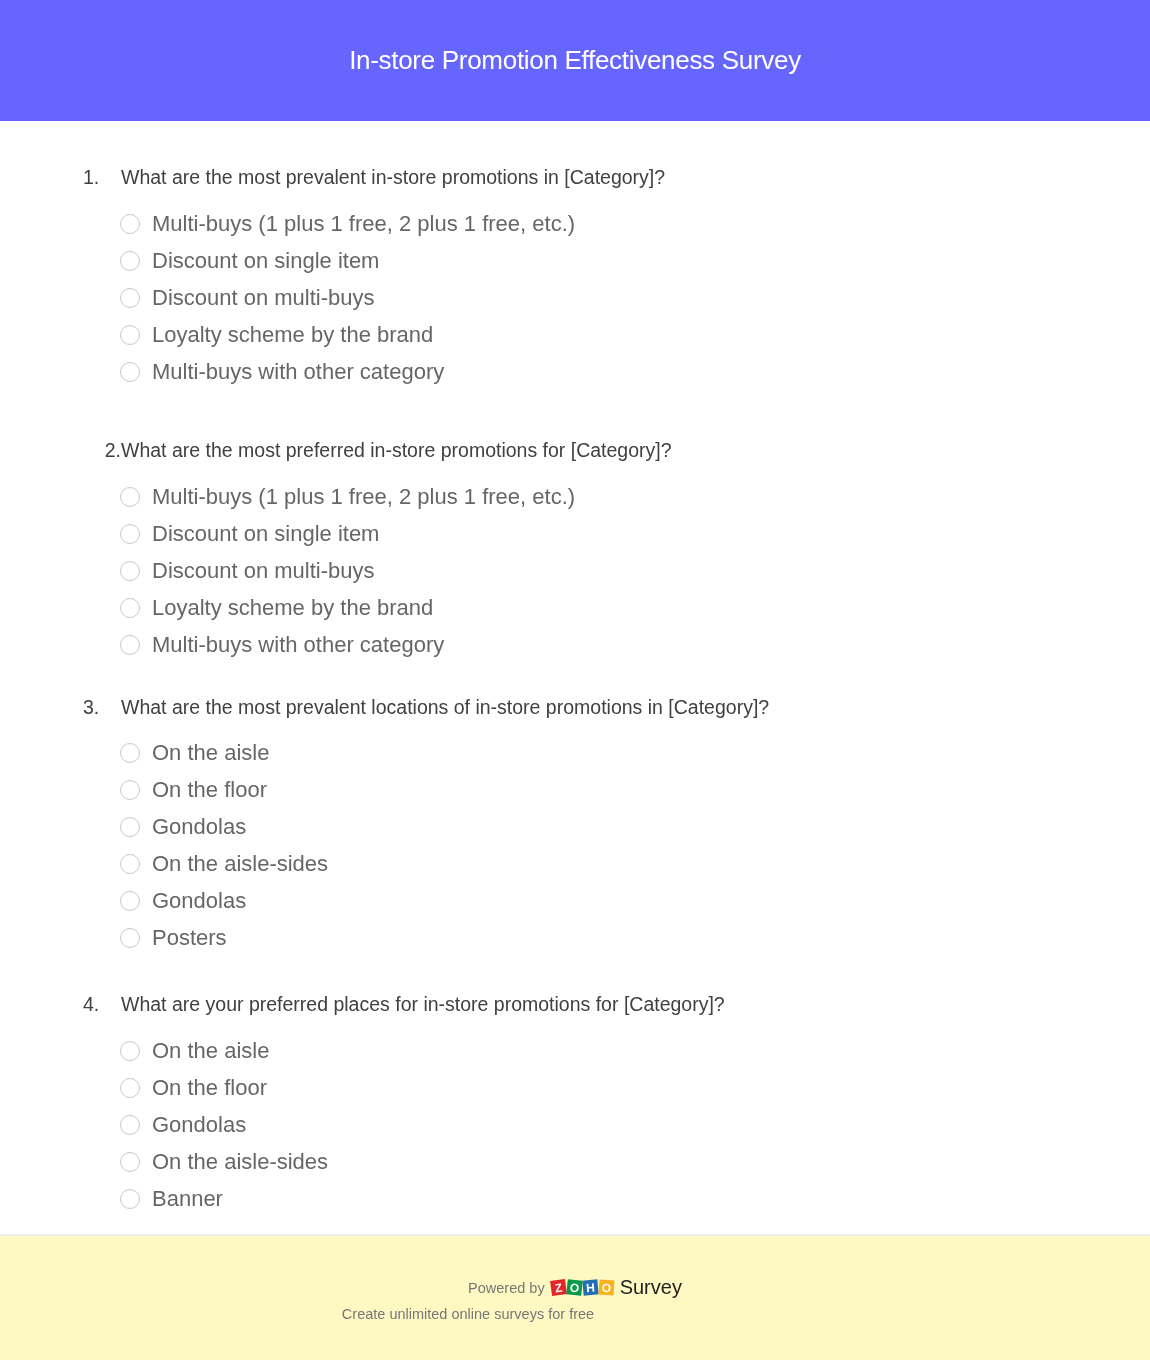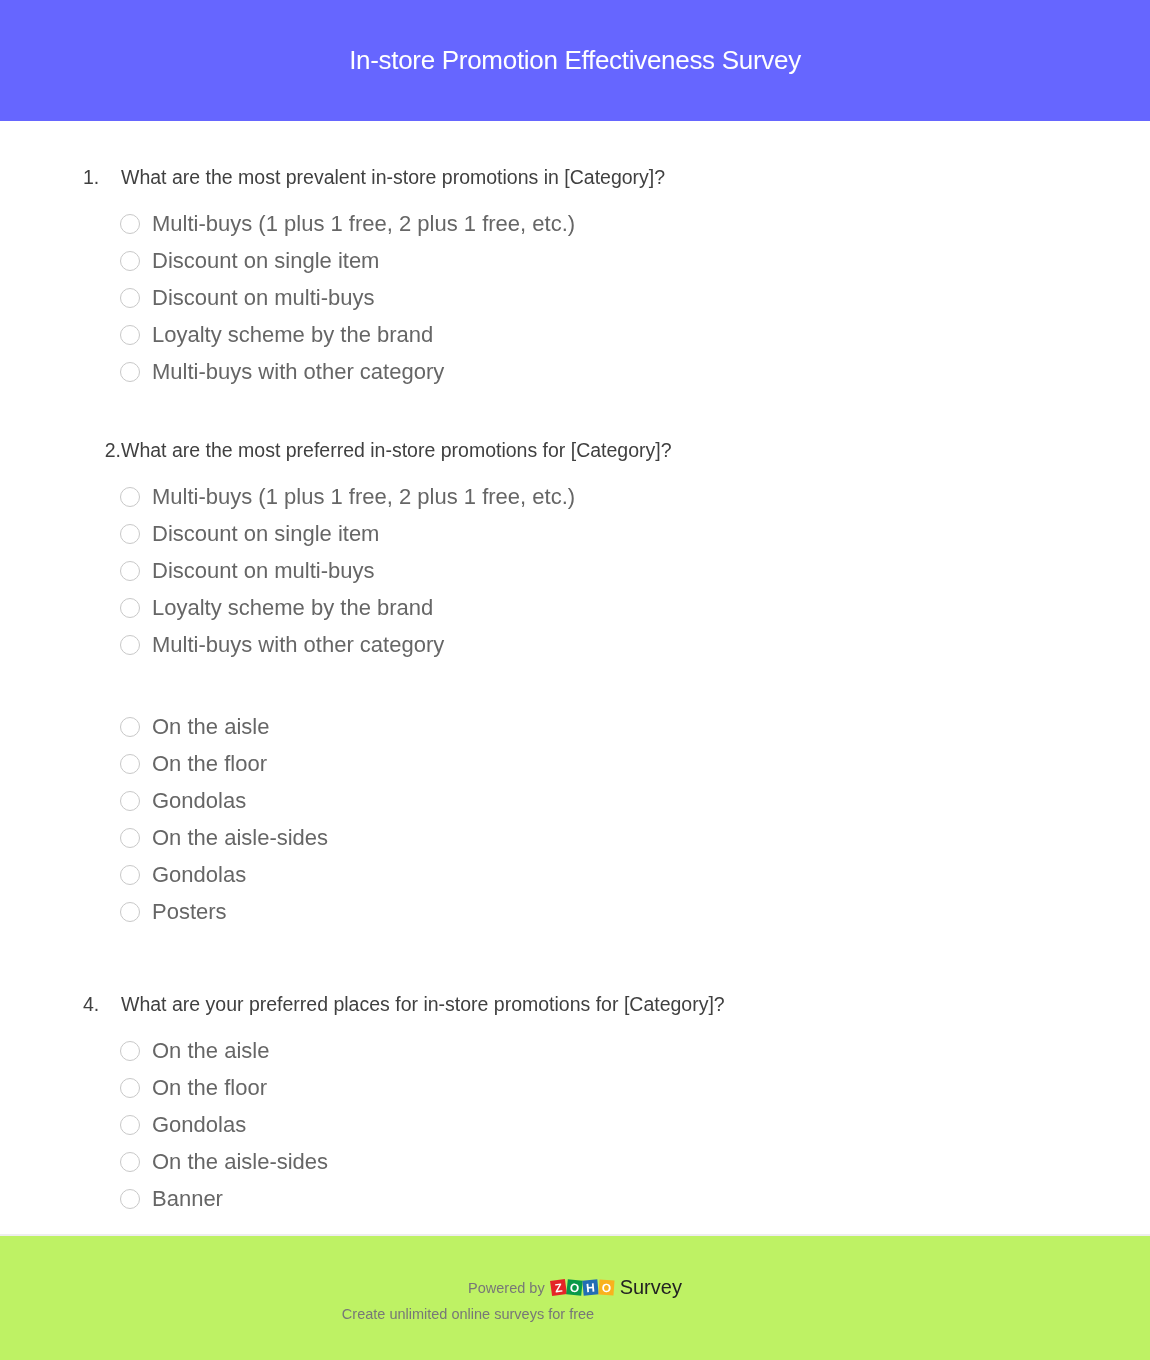--- a/index.html
+++ b/index.html
@@ -18,21 +18,21 @@
   .q-num { display: inline-block; width: 38px; }
   .options { margin-top: 15px; margin-left: 37px; }
   .option { display: flex; align-items: center; height: 37px; cursor: pointer; }
   .radio {
     width: 20px; height: 20px; border-radius: 50%; border: 1px solid #c8c8c8;
     box-sizing: border-box; background: #fff; margin-right: 12px; flex: 0 0 auto;
   }
   .opt-label { font-size: 22px; color: #666666; white-space: nowrap; }
   .footer {
     position: absolute; left: 0; top: 1234px; width: 1150px; height: 126px;
-    background: #bef264; border-top: 2px solid #eeeeee; box-sizing: border-box;
+    background: #fef9c3; border-top: 2px solid #eeeeee; box-sizing: border-box;
   }
   .powered { position: absolute; top: 40px; left: 0; width: 1150px; display: flex; justify-content: center; align-items: center; }
   .powered-text { font-size: 14.5px; color: #777; margin-right: 6px; }
   .zoho-logo { display: flex; align-items: center; margin-right: 5px; }
   .zl { width: 15px; height: 15px; display: inline-flex; align-items: center; justify-content: center; color: #fff; font-weight: bold; font-size: 12px; margin-right: 1px; }
   .survey-word { font-size: 20px; color: #222; }
   .tagline { position: absolute; top: 70px; left: 0; width: 936px; text-align: center; font-size: 14.5px; color: #777; }
 </style>
 </head>
 <body>
@@ -89,20 +89,21 @@
           <span class="opt-label">Loyalty scheme by the brand</span>
         </div>
       <div class="option">
           <span class="radio"></span>
           <span class="opt-label">Multi-buys with other category</span>
         </div>
     </div>
   </div>
 
   <div class="question" style="top:573px;">
+    <div class="q-title"><span class="q-num">3.</span><span>What are the most prevalent locations of in-store promotions in [Category]?</span></div>
     <div class="options" style="margin-top:14px;">
       <div class="option">
           <span class="radio"></span>
           <span class="opt-label">On the aisle</span>
         </div>
       <div class="option">
           <span class="radio"></span>
           <span class="opt-label">On the floor</span>
         </div>
       <div class="option">

